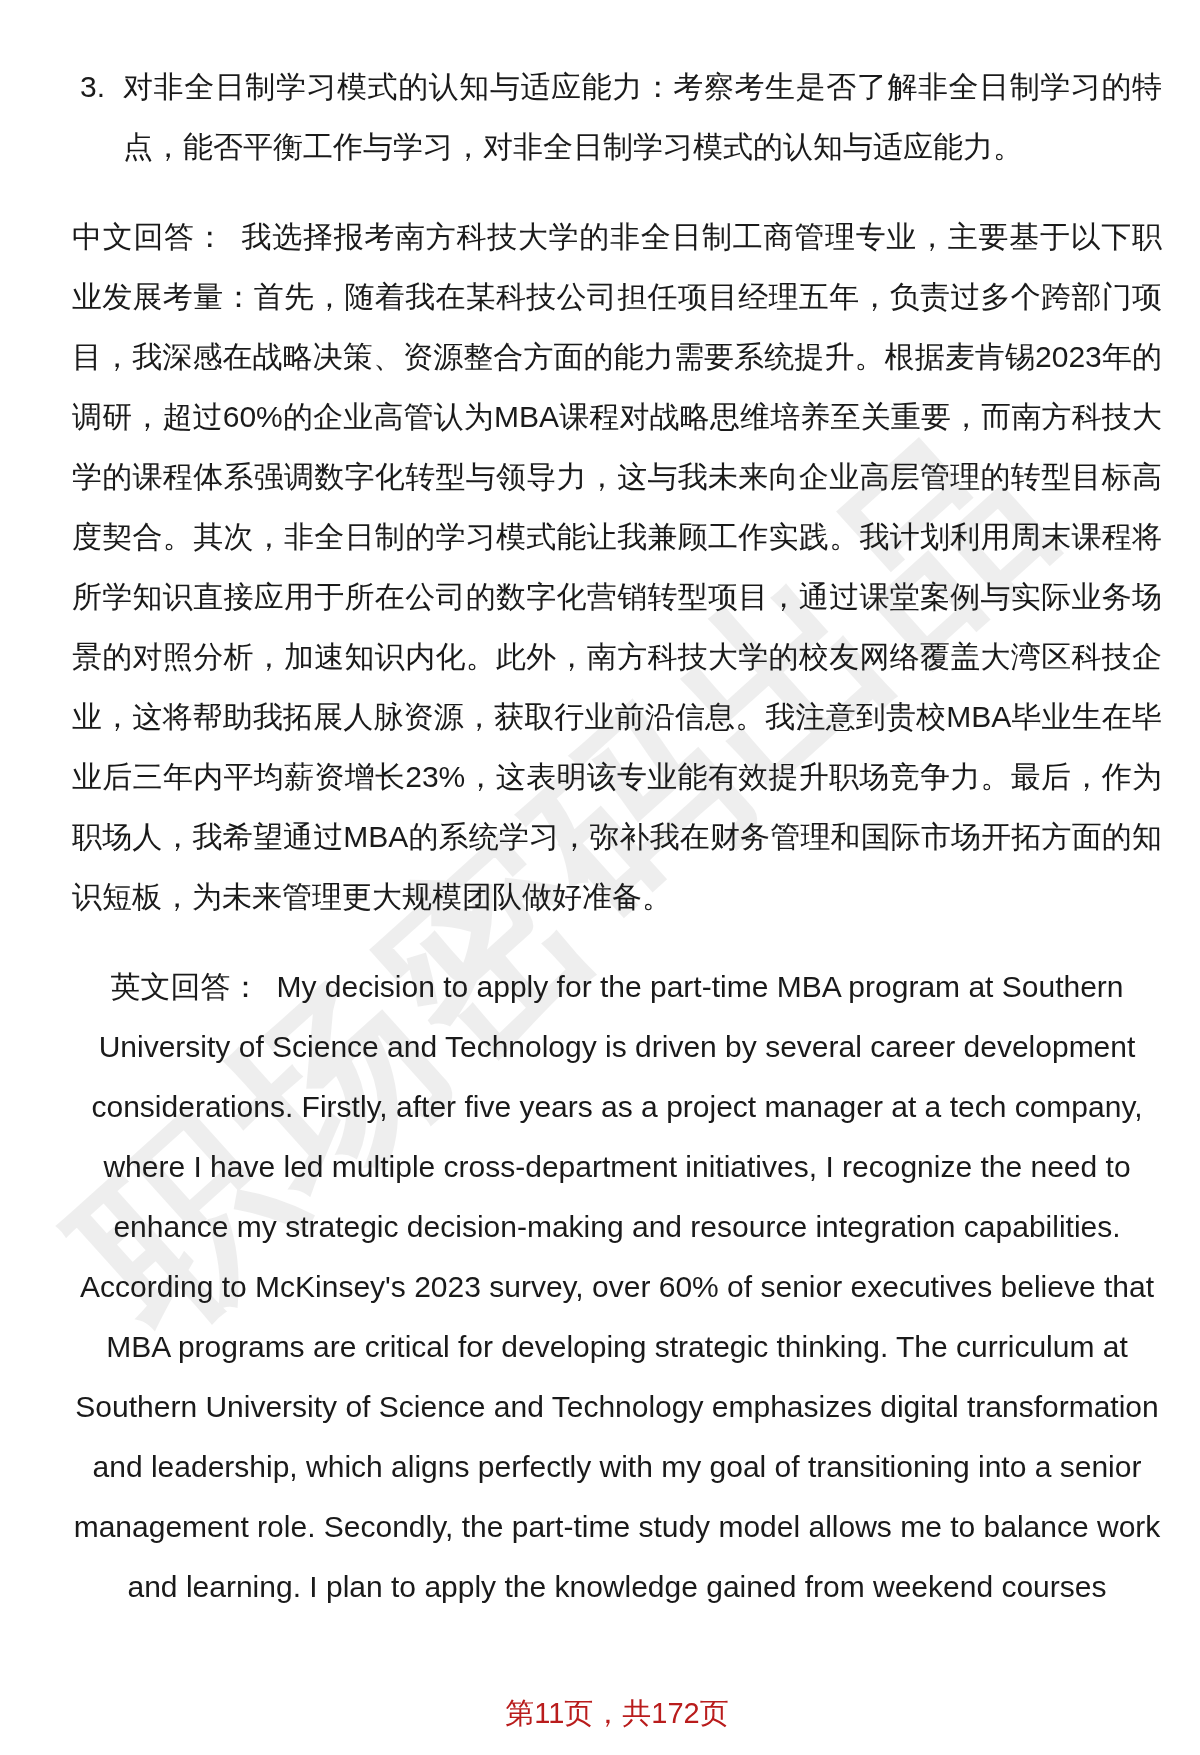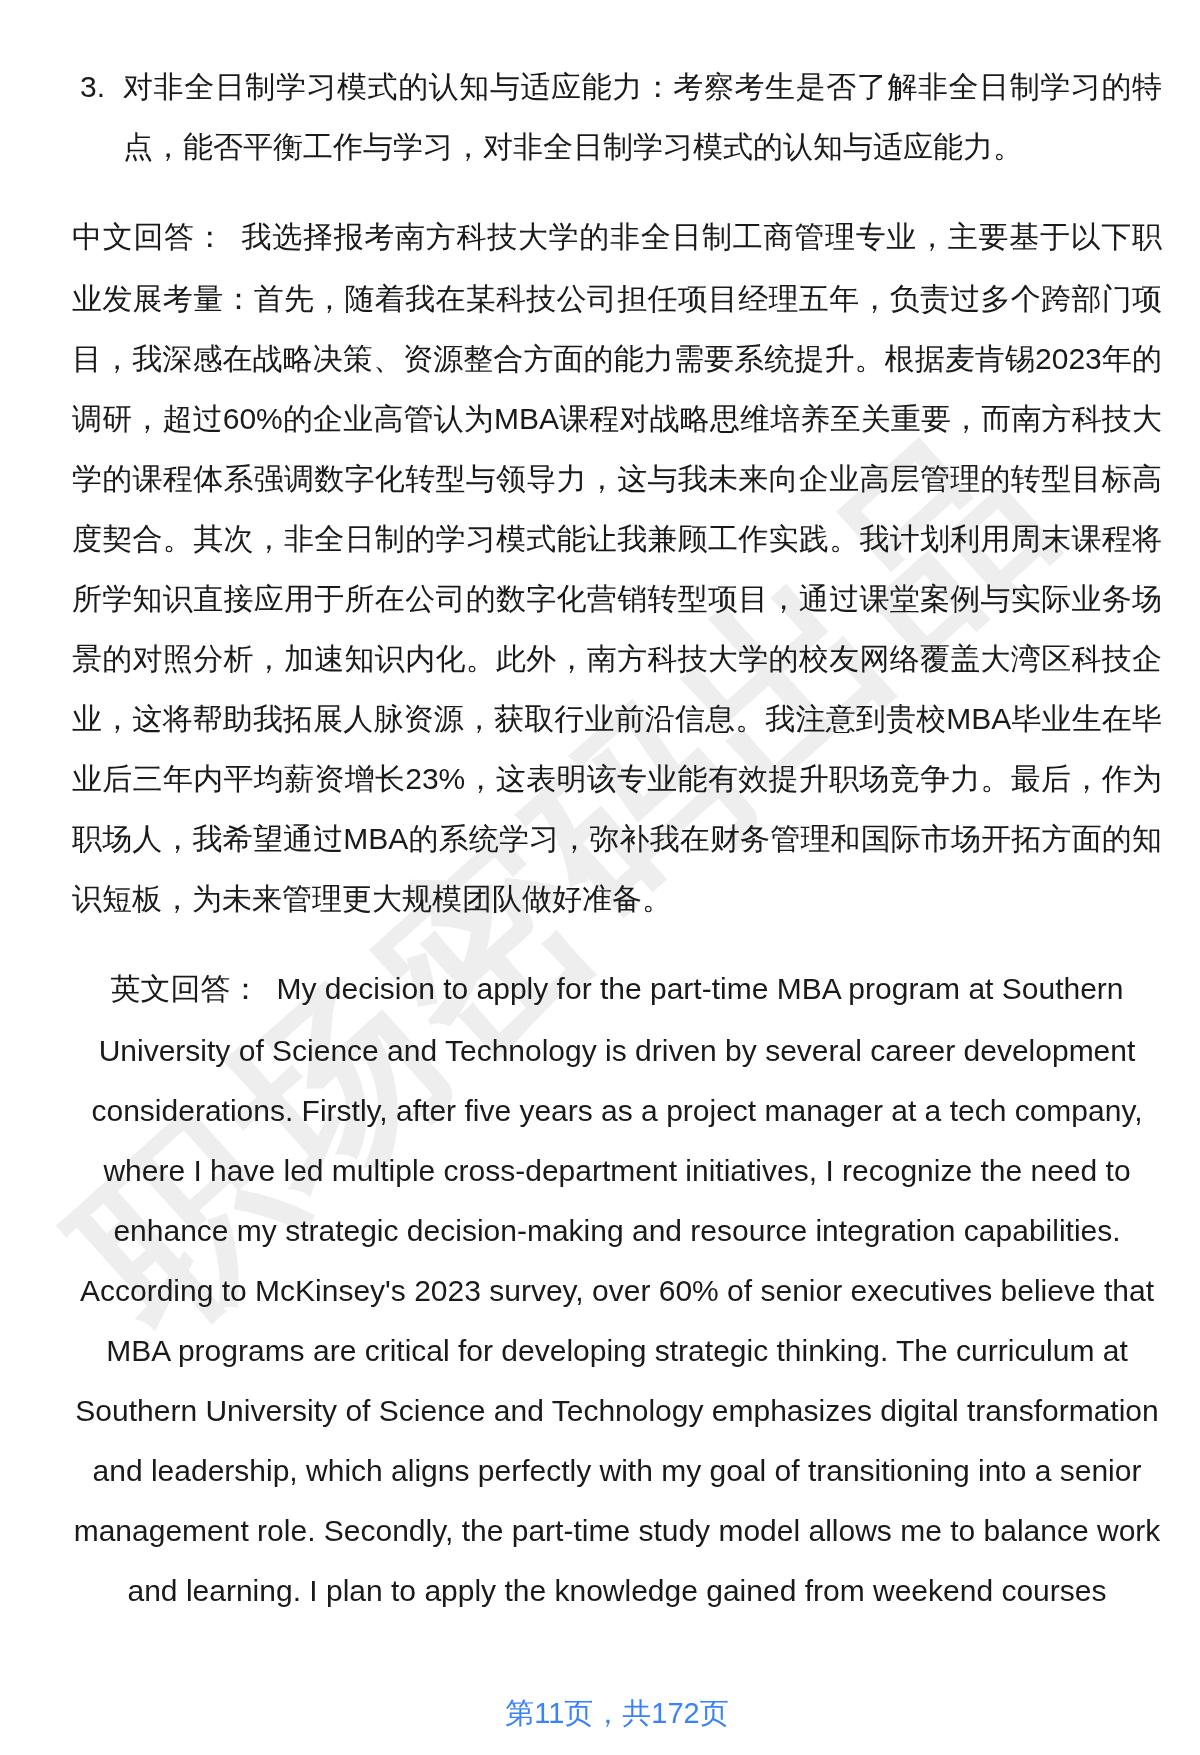--- a/index.html
+++ b/index.html
@@ -62,32 +62,31 @@
   }
   .para.zh {
     text-align: justify;
     text-justify: inter-ideograph;
   }
   .para.en {
     text-align: center;
   }
   .answer-label {
     margin-right: 16px;
-    font-family: Liberation Mono, monospace;
   }
   .footer {
     position: absolute;
     left: 72px;
     right: 38px;
     bottom: 22px;
     z-index: 1;
     text-align: center;
     font-size: 29px;
     line-height: 40px;
-    color: #3b82f6;
+    color: #b91c1c;
   }
 </style>
 </head>
 <body>
 
 <div class="page">
 
   <div class="watermark">职场密码出品</div>
 
   <div class="content">

